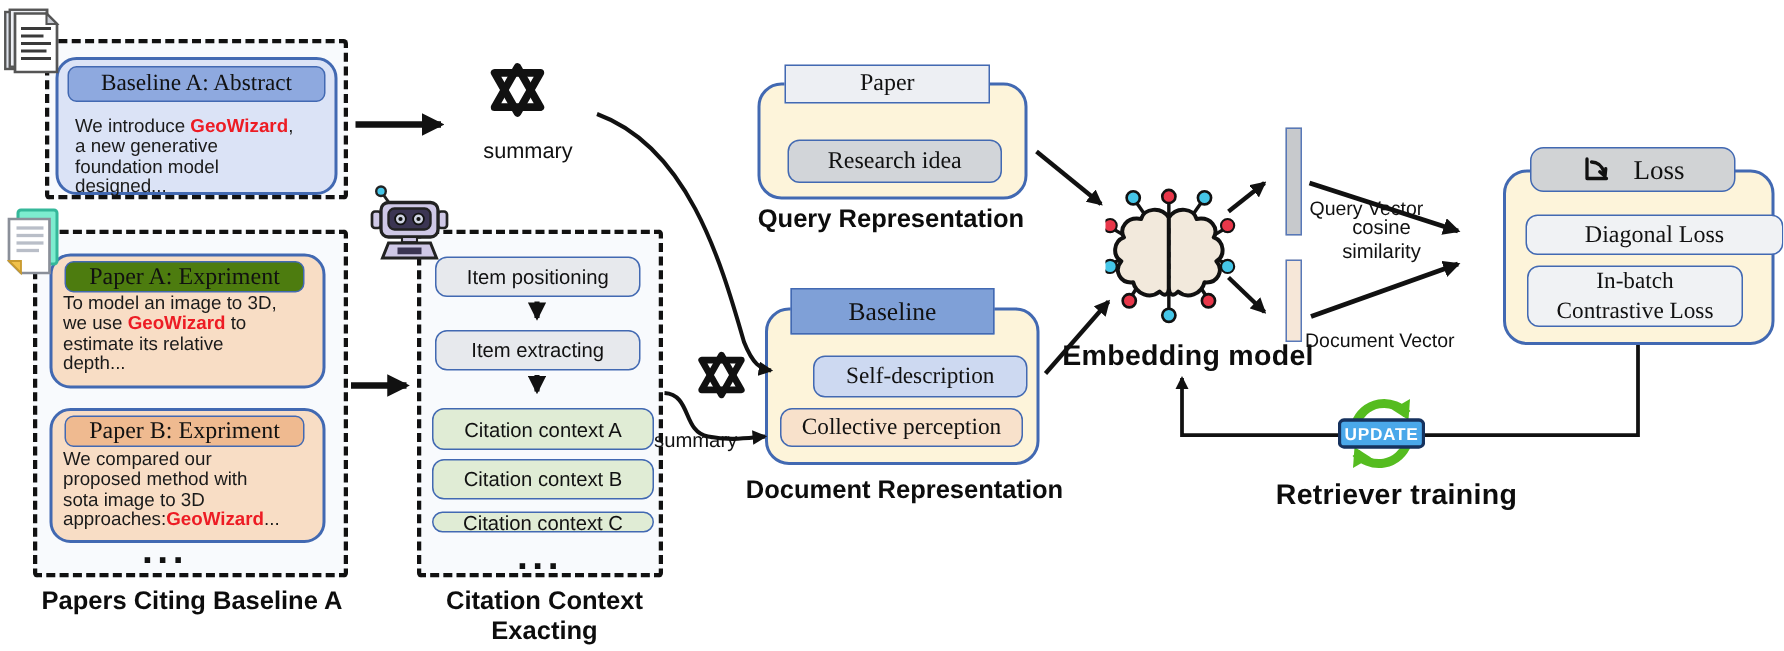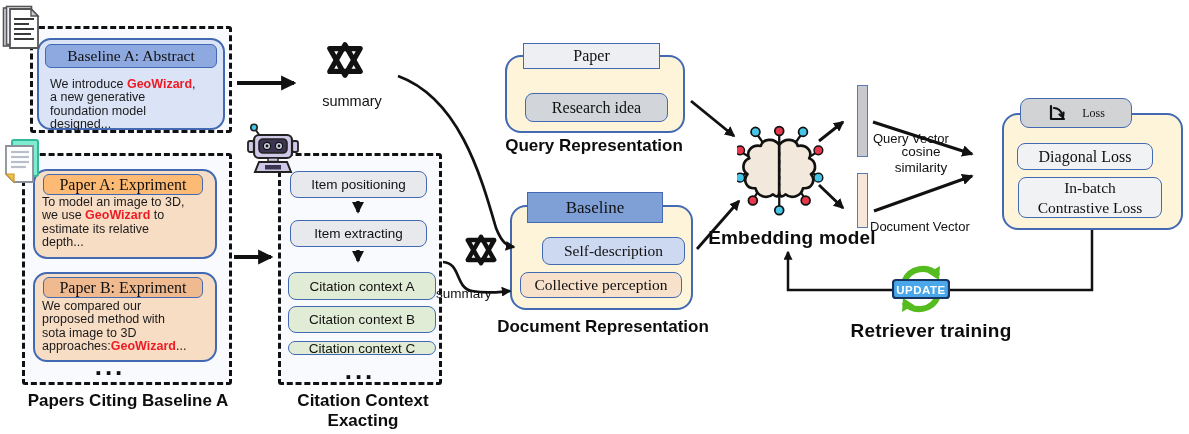--- a/index.html
+++ b/index.html
@@ -16,21 +16,21 @@
   
   .card { border:2px solid #4269b2; border-radius:14px; z-index:2; }
   .card-blue  { background:#dbe3f6; }
   .card-peach { background:#f8ddc5; }
   .card-header {
     border:1.6px solid #4269b2; border-radius:6px; z-index:3;
     font-family:"Liberation Serif", serif; text-align:center; color:#111;
     display:flex; align-items:center; justify-content:center;
   }
   .hdr-blue   { background:#8ea9df; font-size:15.5px; }
-  .hdr-peach-a{ background:#fdba74; font-size:16px; }
+  .hdr-peach-a{ background:#4d7c0f; font-size:16px; }
   .hdr-peach-b{ background:#efba90; font-size:16px; }
   .body-text {
     white-space:pre-line; font-size:12.5px; line-height:1.06; z-index:3;
     letter-spacing:0px; color:#1a1a1a; font-weight:500;
   }
   .hl { color:#ed1c24; font-weight:bold; }
   
   .pill {
     border:1.8px solid #4269b2; border-radius:8px; z-index:3;
     display:flex; align-items:center; justify-content:center; font-size:13.5px; color:#111;
@@ -232,31 +232,31 @@
   <div class="abs caption cap-19" style="left:708px;top:227px;width:168px;">Embedding model</div>
 
   <div class="abs vbar" style="left:857px;top:85px;width:11px;height:72px;background:#c7c9cc;"></div>
   <div class="abs small-label" style="left:873px;top:94px;width:110px;font-size:13px;margin-top:37px;">Query Vector</div>
   <div class="abs vbar" style="left:857px;top:173px;width:11px;height:55px;background:#f6e7d8;"></div>
   <div class="abs small-label" style="left:870px;top:219px;width:120px;font-size:13px;">Document Vector</div>
   <div class="abs small-label" style="left:884px;top:144px;width:74px;text-align:center;white-space:pre-line;line-height:1.2;">cosine
 similarity</div>
 
   <div class="abs cream" style="left:1002px;top:113px;width:181px;height:117px;"></div>
-  <div class="abs tab" style="left:1020px;top:98px;width:112px;height:30px;background:#d1d3d5;border-radius:9px;font-size:12px;gap:14px;">
+  <div class="abs tab" style="left:1020px;top:98px;width:137px;height:30px;background:#d1d3d5;border-radius:9px;font-size:18px;gap:14px;">
     <span class="icon" style="display:inline-flex;">
       <svg width="21" height="21" viewBox="0 0 21 21">
         <path d="M4,3 V16 H17" fill="none" stroke="#111" stroke-width="2.2" stroke-linecap="round" stroke-linejoin="round"></path>
         <path d="M7,5 C12,5 14,8 15.5,12" fill="none" stroke="#111" stroke-width="2.2" stroke-linecap="round"></path>
         <path d="M12.5,11.5 L16,14.5 L16.5,9.5" fill="none" stroke="#111" stroke-width="2.2" stroke-linecap="round" stroke-linejoin="round"></path>
       </svg>
     </span>
     <span>Loss</span>
   </div>
-  <div class="abs serif-item" style="left:1017px;top:143px;width:136px;height:27px;background:#f0f2f4;font-size:16px;">Diagonal Loss</div>
+  <div class="abs serif-item" style="left:1017px;top:143px;width:172px;height:27px;background:#f0f2f4;font-size:16px;">Diagonal Loss</div>
   <div class="abs serif-item" style="left:1018px;top:177px;width:144px;height:41px;background:#f0f2f4;font-size:15.5px;line-height:1.26;">In-batch
 Contrastive Loss</div>
 
   <div class="abs icon" style="left:892px;top:260px;width:58px;height:58px;">
     <svg width="58" height="58" viewBox="0 0 58 58">
       <path d="M12,22 A20,20 0 0 1 46,16" fill="none" stroke="#55bc20" stroke-width="6"></path>
       <path d="M46,36 A20,20 0 0 1 12,42" fill="none" stroke="#55bc20" stroke-width="6"></path>
       <path d="M48,6 L47,20 L36,13 Z" fill="#55bc20"></path>
       <path d="M10,52 L11,38 L22,45 Z" fill="#55bc20"></path>
       <rect x="1" y="20" width="56" height="18" rx="3" fill="#4aa8ea" stroke="#16325e" stroke-width="2.2"></rect>

